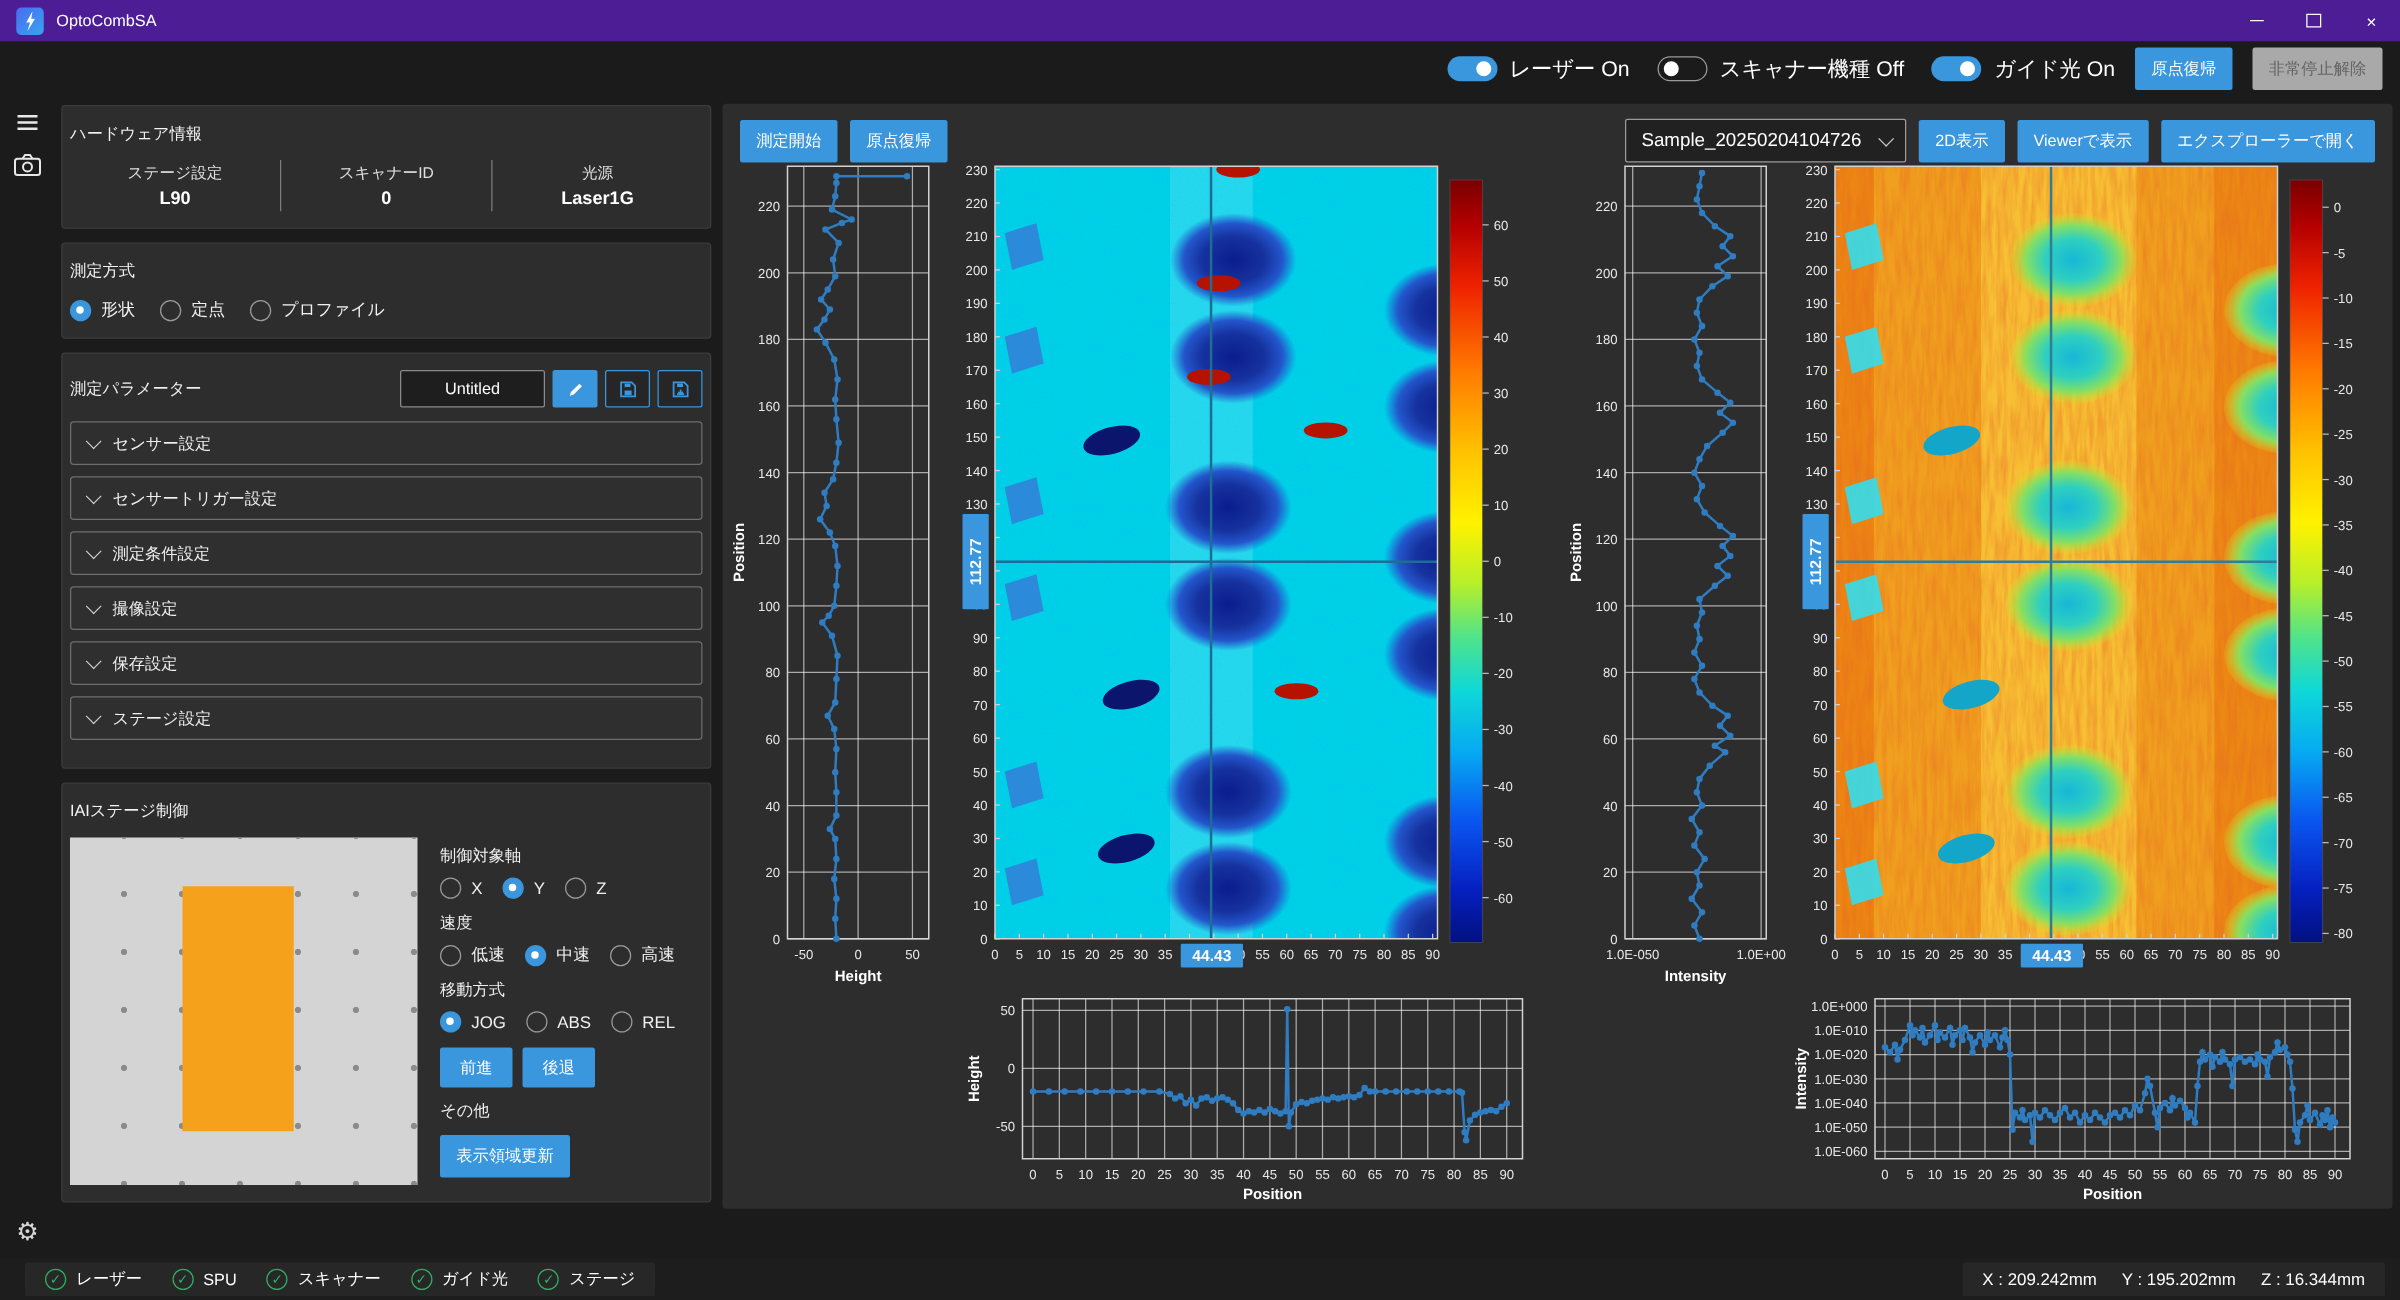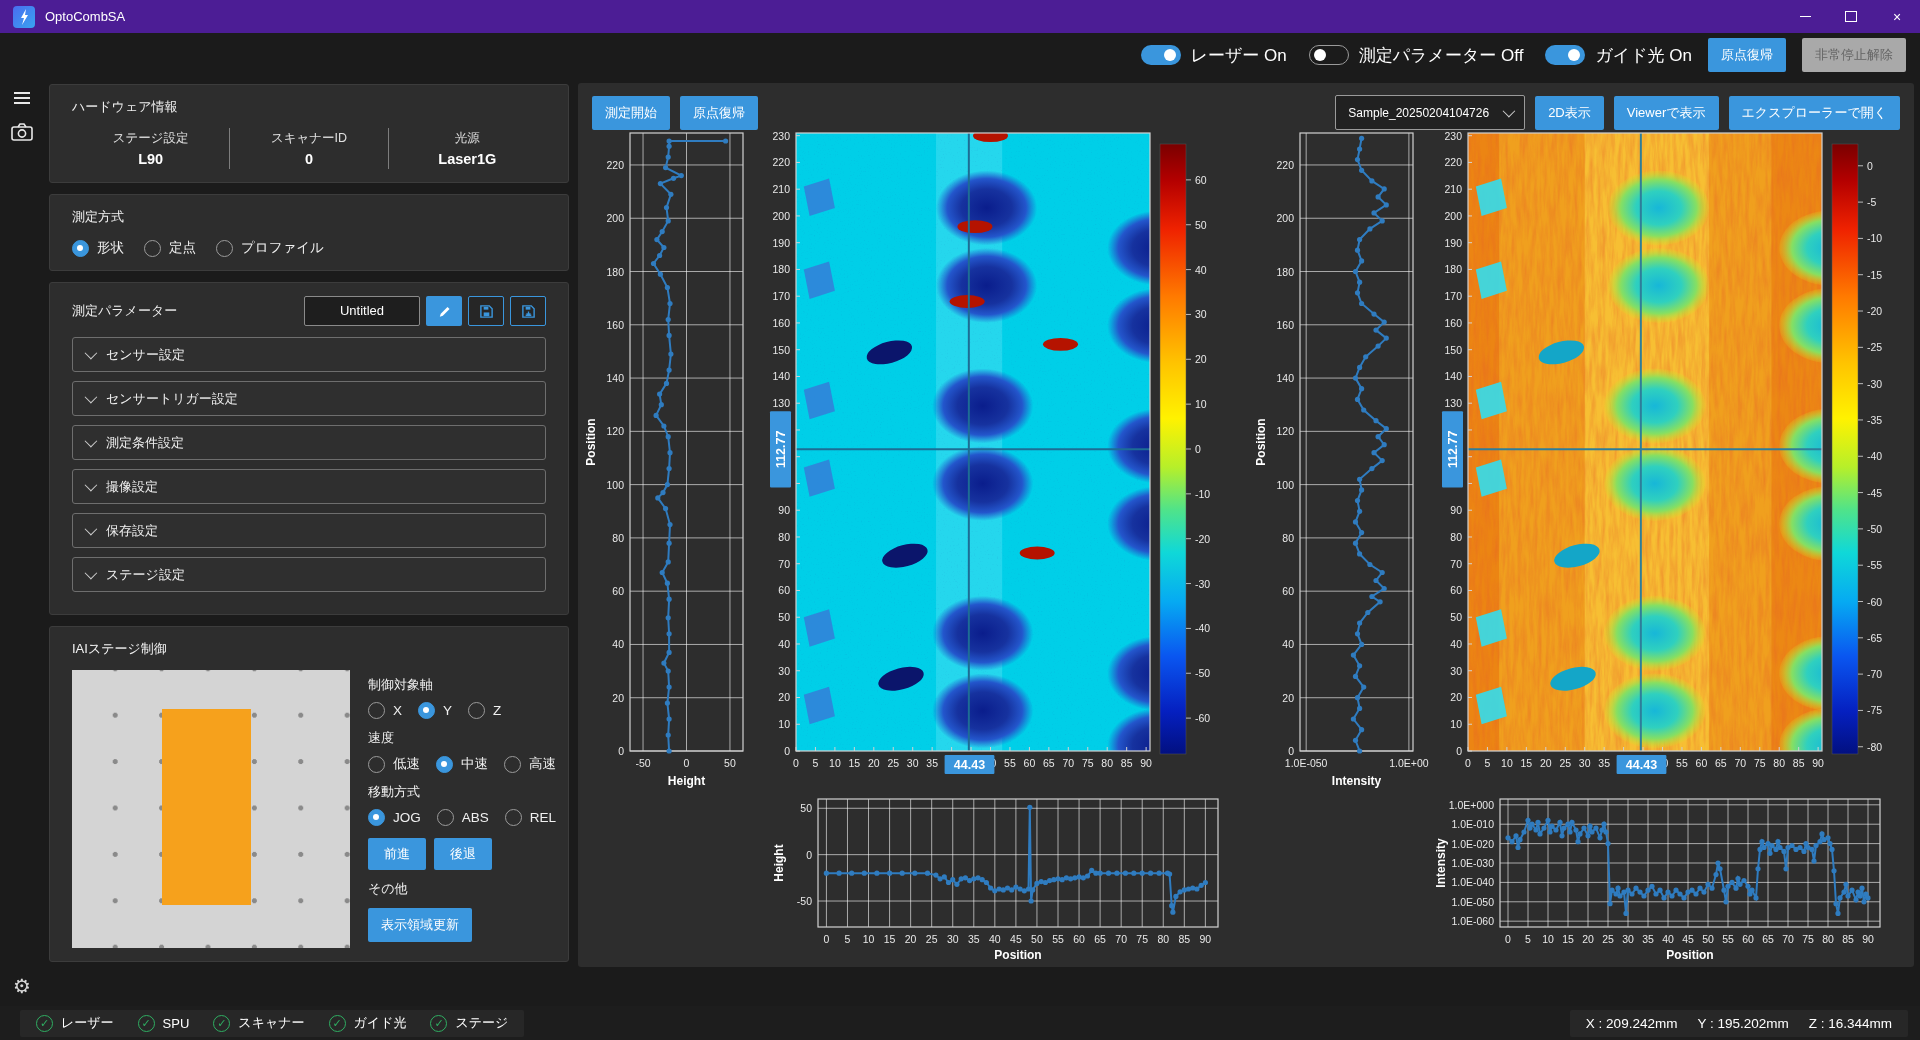--- a/index.html
+++ b/index.html
@@ -24,21 +24,21 @@
   .toggle-label{font-size:17px;color:#fff}
   .btn{background:#3a96dd;color:#fff;border:none;border-radius:2px;font-size:13px;padding:8px 13px;font-family:inherit;cursor:pointer;white-space:nowrap}
   .btn.gray{background:#a9a9a9;color:#646464}
   
   .strip{position:absolute;left:0;top:77px;width:44px;bottom:36px}
   .stripicon{width:26px;height:26px;margin:8px auto;display:flex;flex-direction:column;align-items:center;justify-content:center;gap:3px;color:#e8e8e8;font-size:19px}
   .hbar{width:16px;height:2px;background:#e8e8e8}
   .gearicon{position:absolute;bottom:6px;left:0;right:0;text-align:center;font-size:20px;color:#d8d8d8}
   
   .leftcol{position:absolute;left:49px;top:84px;width:520px}
-  .card{background:#2d2d2d;border:1px solid #3c3c3c;border-radius:3px;margin-bottom:11px;padding:13px 22px;box-sizing:border-box}
+  .card{background:#2d2d2d;border:1px solid #3c3c3c;border-radius:3px;margin-bottom:11px;padding:13px 6px;box-sizing:border-box}
   .card-title{font-size:13px;color:#f2f2f2}
   .hw-grid{display:flex;margin-top:12px}
   .hw-cell{flex:1;text-align:center;border-left:1px solid #7d7d7d;padding:2px 0}
   .hw-cell:first-child{border-left:none}
   .hw-label{font-size:12.5px;color:#e0e0e0}
   .hw-value{font-size:14.5px;font-weight:bold;margin-top:4px;color:#fff}
   .radio-row{display:flex;gap:20px;margin-top:13px;align-items:center}
   .radio-item{display:flex;align-items:center;gap:8px;font-size:13.5px}
   .rdot{width:17px;height:17px;border-radius:50%;border:1.5px solid #9a9a9a;box-sizing:border-box;position:relative;flex:0 0 auto}
   .rdot.sel{background:#3a96dd;border-color:#3a96dd}
@@ -55,21 +55,21 @@
   .stage-map{width:278px;height:278px;background-color:#d4d4d4;position:relative;flex:0 0 auto;background-image:radial-gradient(#8a8a8a 2.2px,transparent 2.8px);background-size:46.4px 46.4px;background-position:20px 22px}
   .stage-rect{position:absolute;left:90px;top:39px;width:89px;height:196px;background:#f6a11c}
   .stage-controls{flex:1;font-size:13px;padding-top:2px}
   .sc-label{margin:4px 0 2px}
   .sc-radios{display:flex;gap:16px;margin:8px 0 10px;align-items:center}
   .sc-btnrow{display:flex;gap:8px;margin:12px 0 10px}
   .sc-btnrow .btn{padding:7px 16px}
   
   .mainpanel{position:absolute;left:578px;top:83px;width:1336px;height:884px;background:#2d2d2d;border-radius:3px}
   .mp-top{display:flex;align-items:center;padding:12px 14px;gap:10px}
-  .select{display:flex;align-items:center;background:#212121;border:1px solid #9a9a9a;border-radius:2px;height:33px;padding:0 12px;gap:14px;font-size:12px;margin-left:auto;color:#fff}
+  .select{display:flex;align-items:center;background:#212121;border:1px solid #9a9a9a;border-radius:2px;height:33px;padding:0 12px;gap:14px;font-size:15px;margin-left:auto;color:#fff}
   .chart{position:absolute}
   svg{overflow:visible;display:block}
   .tick{fill:#e8e8e8;font-size:10.5px}
   .grid{stroke:rgba(255,255,255,0.6);stroke-width:1}
   .frame{fill:none;stroke:#d2d2d2;stroke-width:1.2}
   .alabel{fill:#fff;font-size:12px;font-weight:bold}
   .curtext{fill:#fff;font-size:12.5px;font-weight:bold}
   
   .statusbar{position:absolute;bottom:0;height:34px;left:0;right:0;background:#1d1d1d;display:flex;align-items:center}
   .status-strip{background:#272727;height:27px;margin-left:20px;display:flex;align-items:center;padding:0 16px;gap:24px;border-radius:2px}
@@ -110,21 +110,21 @@
       <div class="toggle-wrap">
         <div class="toggle on">
           <div class="knob"></div>
         </div>
         <span class="toggle-label">レーザー On</span>
       </div>
       <div class="toggle-wrap">
         <div class="toggle off">
           <div class="knob"></div>
         </div>
-        <span class="toggle-label">測定パラメーター Off</span>
+        <span class="toggle-label">スキャナー機種 Off</span>
       </div>
       <div class="toggle-wrap">
         <div class="toggle on">
           <div class="knob"></div>
         </div>
         <span class="toggle-label">ガイド光 On</span>
       </div>
     </div>
   <button class="btn">原点復帰</button>
   <button class="btn gray">非常停止解除</button>

